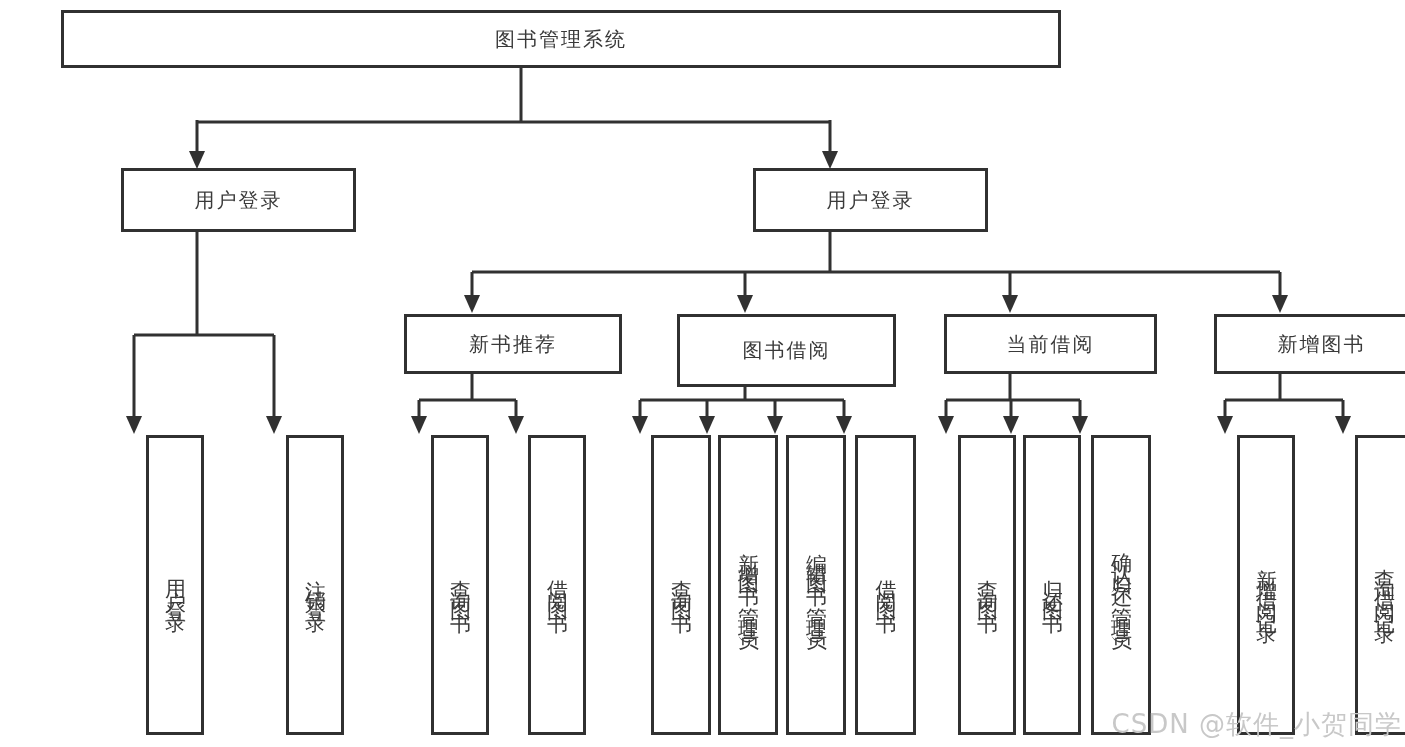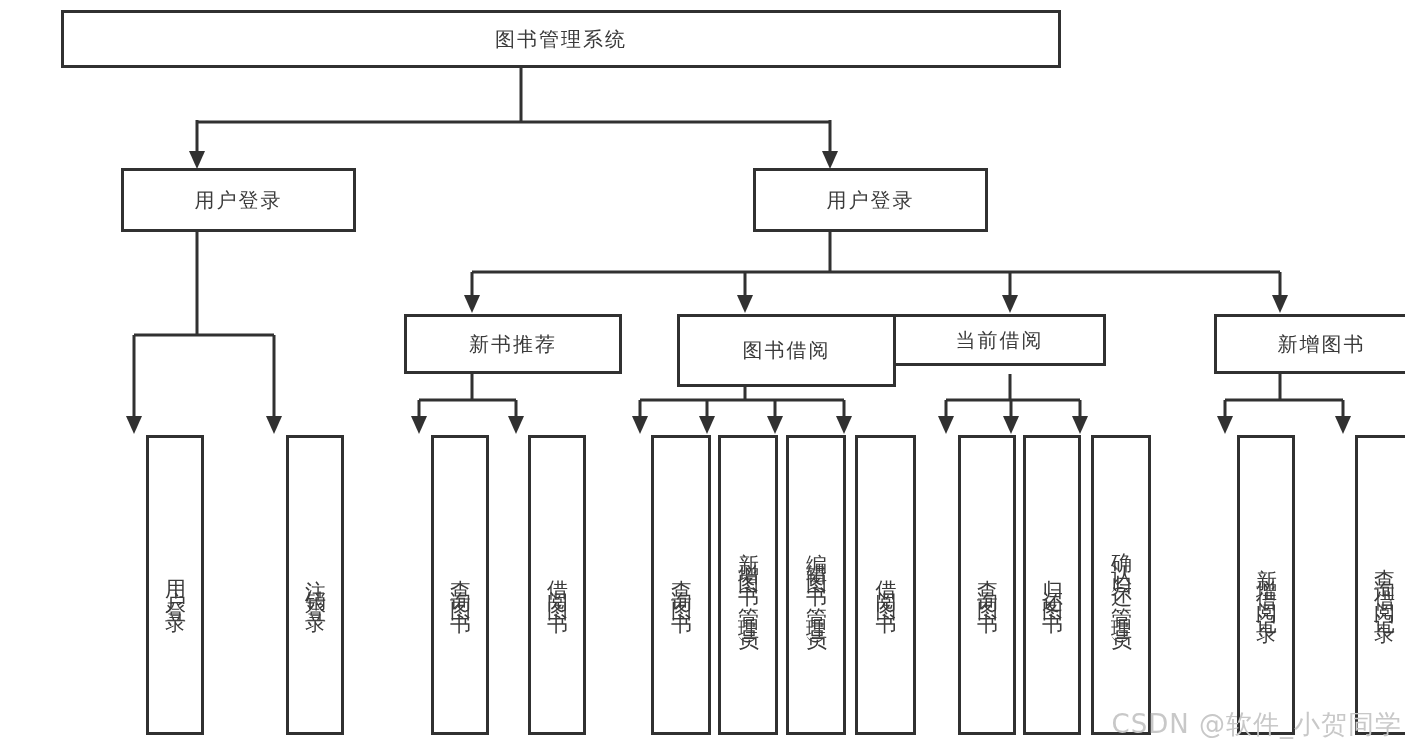--- a/index.html
+++ b/index.html
@@ -76,21 +76,21 @@
   </g>
 </svg>
 
 <div class="node hnode" style="left:20px; top:10px; width:1000px; height:58px">图书管理系统</div>
 
 <div class="node hnode" style="left:80px; top:168px; width:235px; height:64px">用户登录</div>
 <div class="node hnode" style="left:712px; top:168px; width:235px; height:64px">用户登录</div>
 
 <div class="node hnode" style="left:363px; top:314px; width:218px; height:60px">新书推荐</div>
 <div class="node hnode" style="left:636px; top:314px; width:219px; height:73px">图书借阅</div>
-<div class="node hnode" style="left:852px; top:314px; width:213px; height:52px">当前借阅</div>
+<div class="node hnode" style="left:903px; top:314px; width:213px; height:60px">当前借阅</div>
 <div class="node hnode" style="left:1173px; top:314px; width:215px; height:60px">新增图书</div>
 
 <div class="node vnode" style="left:105px; top:435px; width:58px; height:300px">
   <span>用户登录</span>
 </div>
 <div class="node vnode" style="left:245px; top:435px; width:58px; height:300px">
   <span>注销登录</span>
 </div>
 
 <div class="node vnode" style="left:390px; top:435px; width:58px; height:300px">

